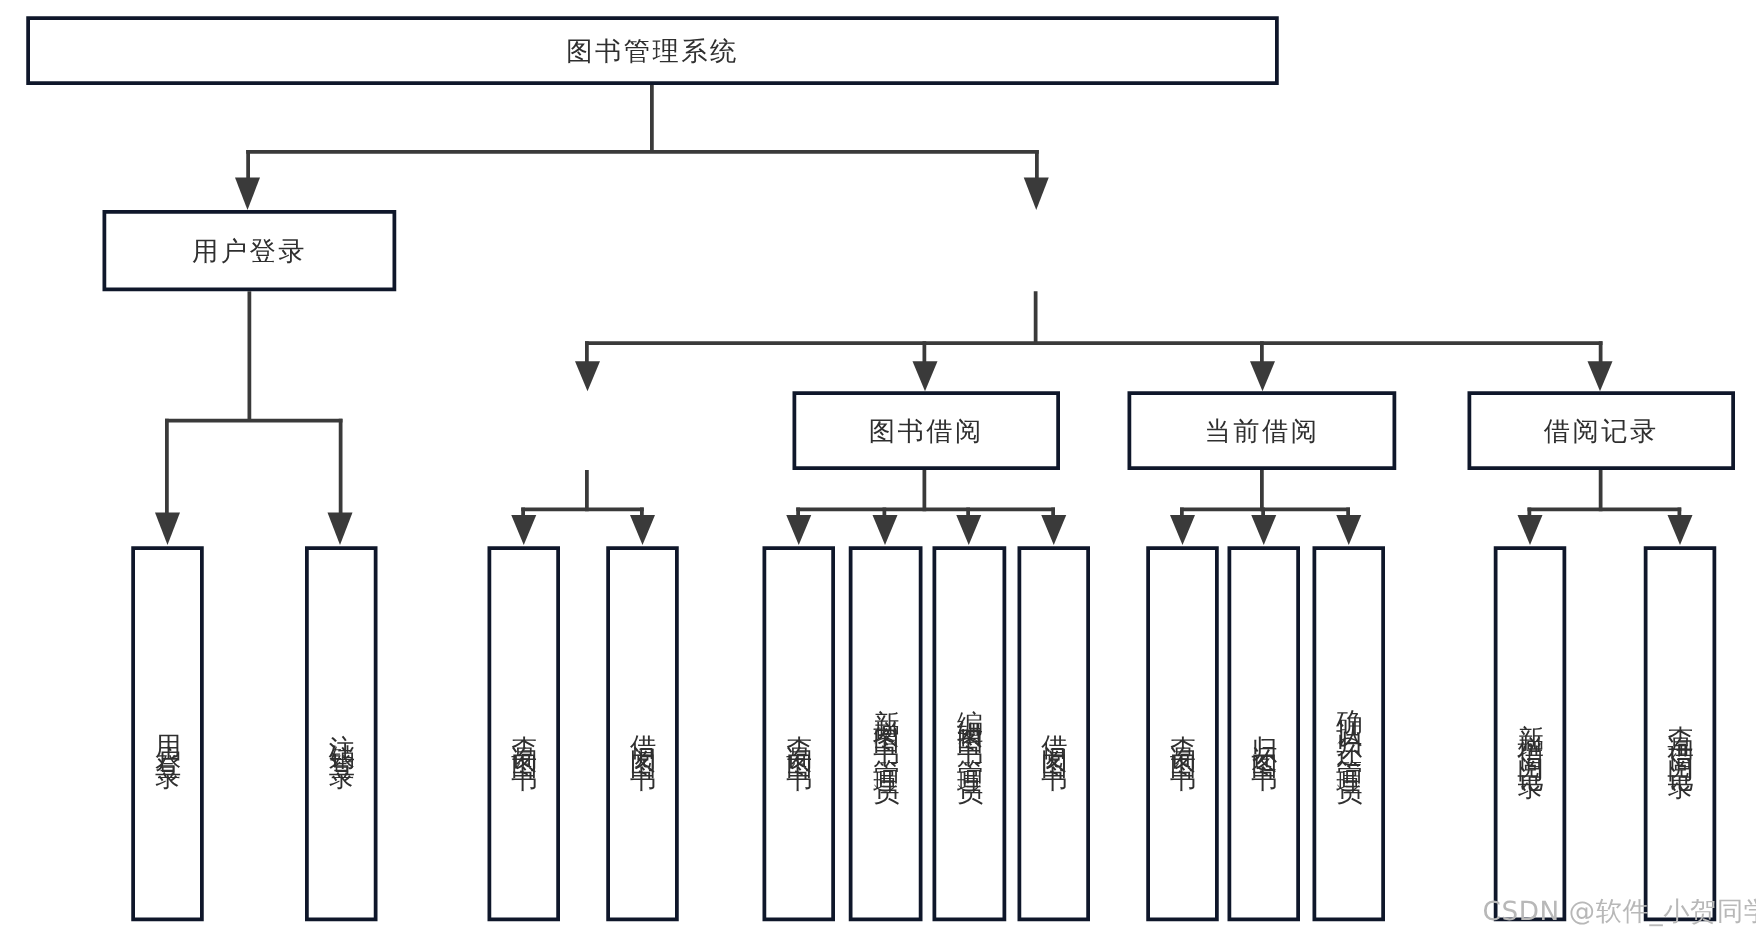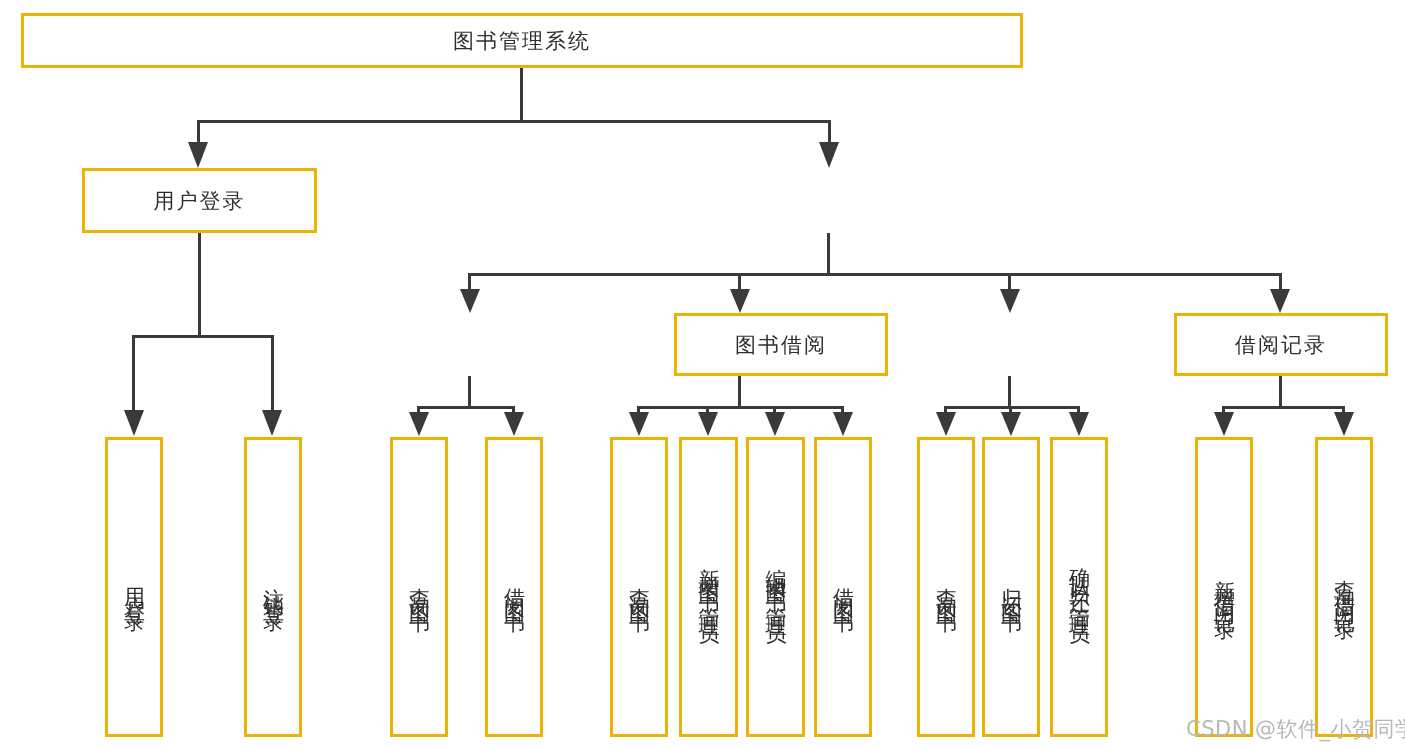--- a/index.html
+++ b/index.html
@@ -6,21 +6,21 @@
   #stage{
     position:relative;
     width:1405px;height:747px;
     background:#ffffff;
     overflow:hidden;
     font-family:"DejaVu Sans","Liberation Sans",sans-serif;
   }
   .box{
     position:absolute;
     box-sizing:border-box;
-    border:3px solid #eab308;
+    border:3px solid #0f172a;
     background:#ffffff;
     display:flex;
     align-items:center;
     justify-content:center;
     color:#2f2f2f;
   }
   .hbox{
     font-size:21px;
     letter-spacing:2px;
   }
@@ -81,22 +81,25 @@
   <div class="hl" style="left:468px;top:273px;width:814px;"></div>
   <div class="vl" style="left:468px;top:273px;height:18px;"></div>
   <div class="arr arr-sm" style="left:460px;top:289px;"></div>
   <div class="vl" style="left:738px;top:273px;height:18px;"></div>
   <div class="arr arr-sm" style="left:730px;top:289px;"></div>
   <div class="vl" style="left:1008px;top:273px;height:18px;"></div>
   <div class="arr arr-sm" style="left:1000px;top:289px;"></div>
   <div class="vl" style="left:1279px;top:273px;height:18px;"></div>
   <div class="arr arr-sm" style="left:1270px;top:289px;"></div>
 
-  <div class="box hbox" style="left:634px;top:313px;width:214px;height:63px;margin-left:40px;">
+  <div class="box hbox" style="left:634px;top:313px;width:214px;height:63px;">
     <span>图书借阅</span>
+  </div>
+  <div class="box hbox" style="left:902px;top:313px;width:215px;height:63px;">
+    <span>当前借阅</span>
   </div>
   <div class="box hbox" style="left:1174px;top:313px;width:214px;height:63px;">
     <span>借阅记录</span>
   </div>
 
   <div class="vl" style="left:468px;top:376px;height:33px;"></div>
   <div class="hl" style="left:417px;top:406px;width:98px;"></div>
   <div class="vl" style="left:417px;top:406px;height:8px;"></div>
   <div class="arr arr-sm" style="left:409px;top:412px;"></div>
   <div class="vl" style="left:512px;top:406px;height:8px;"></div>

